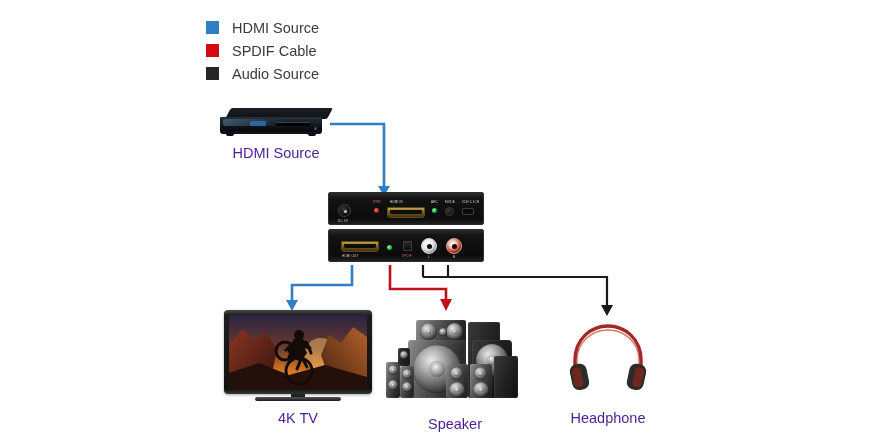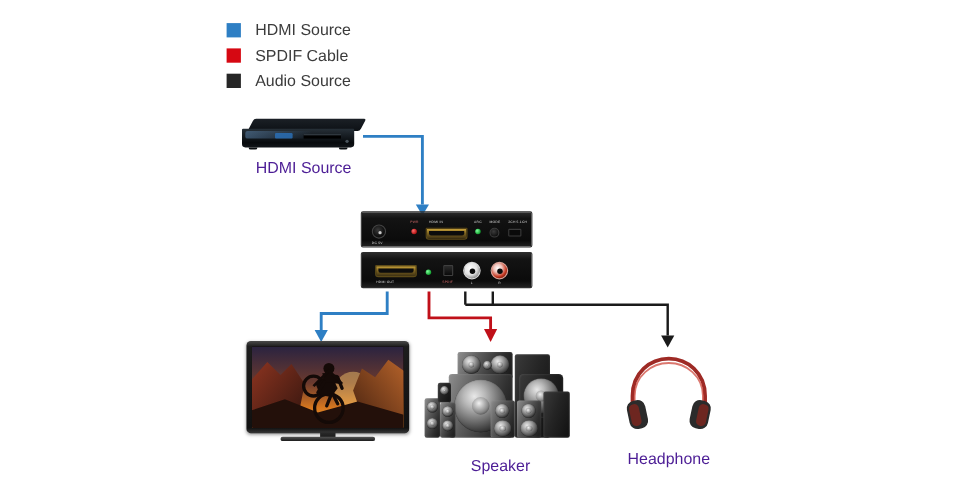--- a/index.html
+++ b/index.html
@@ -481,20 +481,21 @@
           <circle cx="70" cy="20" r="5"></circle>
           <path d="M64 24 L78 26 L80 34 L66 32 Z"></path>
           <path d="M66 32 L60 42 M78 28 L82 38 M72 44 L68 54 M74 44 L78 52" stroke="#140a07" stroke-width="3" fill="none" stroke-linecap="round"></path>
         </g>
         <path d="M56 36 L70 22 L82 34" stroke="#140a07" stroke-width="2.5" fill="none"></path>
       </svg>
     </div>
     <div class="tv-stand-neck"></div>
     <div class="tv-stand-base"></div>
   </div>
+  <div class="device-label label-tv">4K TV</div>
 
   <div id="speakers">
 
     <div class="spk dark" style="left:84px; top:14px; width:32px; height:76px;"></div>
 
     <div class="spk" style="left:32px; top:12px; width:50px; height:24px;"></div>
     <div class="cone" style="left:36px; top:15px; width:17px; height:17px;"></div>
     <div class="cone" style="left:62px; top:15px; width:17px; height:17px;"></div>
     <div class="cone" style="left:55px; top:20px; width:8px; height:8px;"></div>
 

